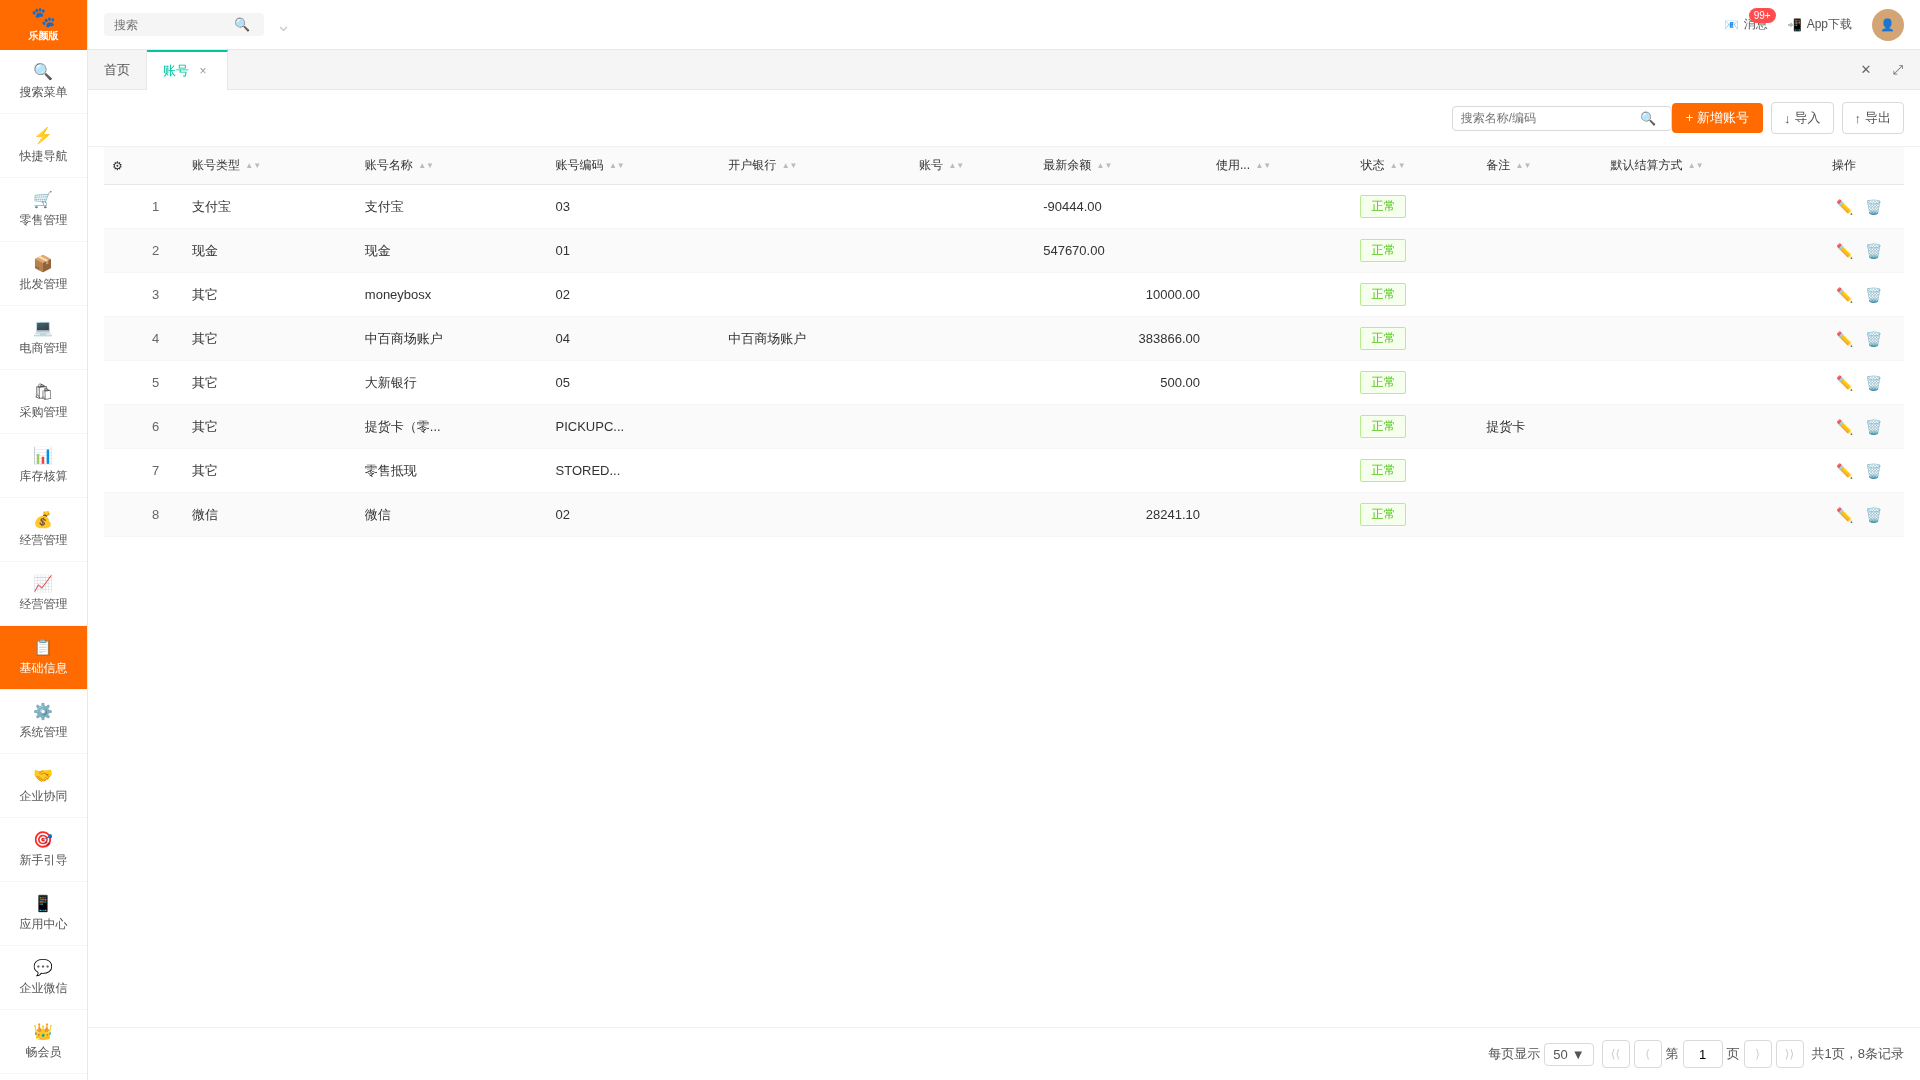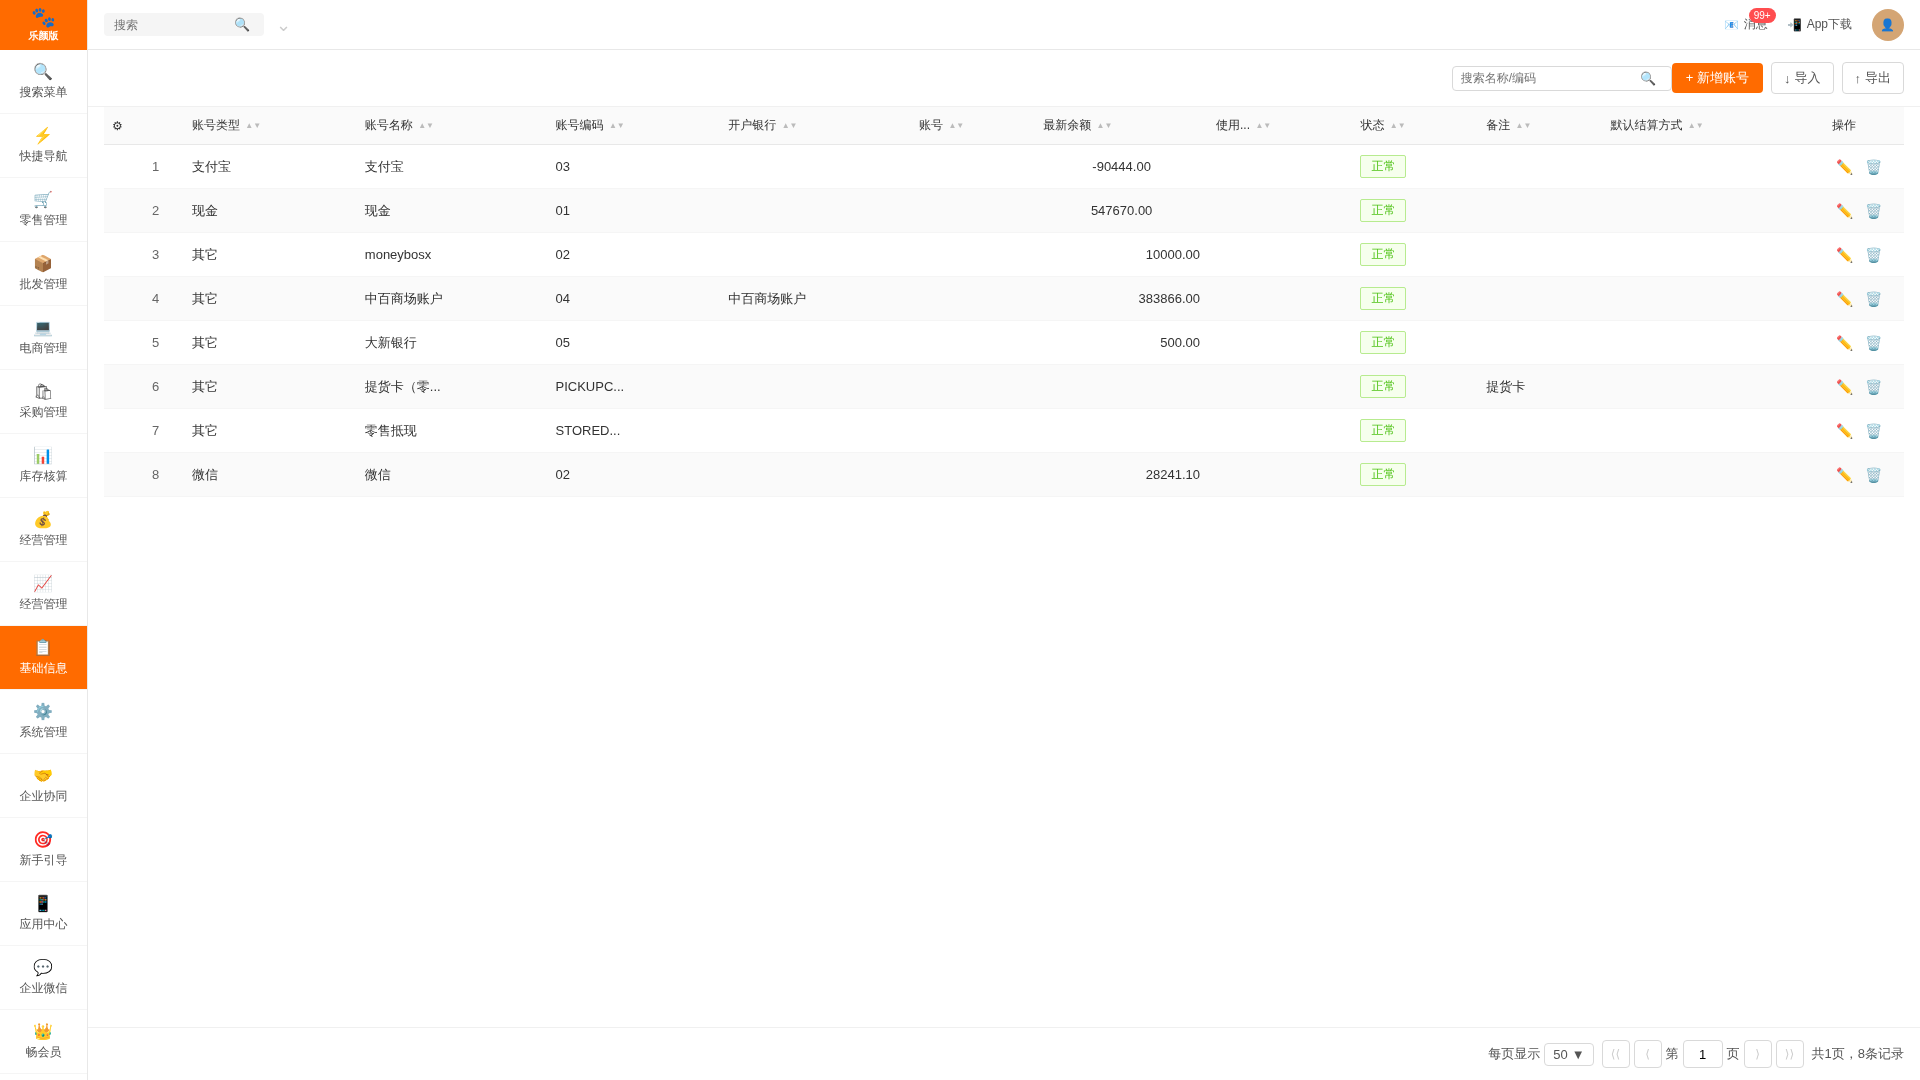--- a/index.html
+++ b/index.html
@@ -465,20 +465,33 @@
       <div class="app-download">
         <span>📲</span>
         <span>App下载</span>
       </div>
       <div class="avatar">
         <span>👤</span>
       </div>
     </div>
   </div>
 
+  <div class="tab-bar">
+    <div class="tab">
+      <span>首页</span>
+    </div>
+    <div class="tab active">
+      <span>账号</span>
+      <span class="close-btn">×</span>
+    </div>
+    <div class="tab-bar-actions">
+      <div class="tab-action-btn">✕</div>
+      <div class="tab-action-btn">⤢</div>
+    </div>
+  </div>
 
   <div class="content">
 
     <div class="toolbar">
       <div class="search-box">
         <input type="text" placeholder="搜索名称/编码" style="">
         <span style="color:#bbb;">🔍</span>
       </div>
       <div class="toolbar-right">
         <button class="btn-primary">+ 新增账号</button>
@@ -546,41 +559,41 @@
         </thead>
         <tbody id="table-body">
         <tr style="background: white;">
       <td></td>
       <td style="color:#666;">1</td>
       <td>支付宝</td>
       <td>支付宝</td>
       <td>03</td>
       <td></td>
       <td></td>
-      <td style="text-align:center;">-90444.00</td>
+      <td style="text-align:left;">-90444.00</td>
       <td></td>
       <td>
         <span class="status-badge">正常</span>
       </td>
       <td></td>
       <td></td>
       <td>
         <button class="action-btn" title="编辑">✏️</button>
         <button class="action-btn" title="删除">🗑️</button>
       </td>
     </tr>
             <tr style="background: rgb(250, 250, 250);">
       <td></td>
       <td style="color:#666;">2</td>
       <td>现金</td>
       <td>现金</td>
       <td>01</td>
       <td></td>
       <td></td>
-      <td style="text-align:center;">547670.00</td>
+      <td style="text-align:left;">547670.00</td>
       <td></td>
       <td>
         <span class="status-badge">正常</span>
       </td>
       <td></td>
       <td></td>
       <td>
         <button class="action-btn" title="编辑">✏️</button>
         <button class="action-btn" title="删除">🗑️</button>
       </td>

